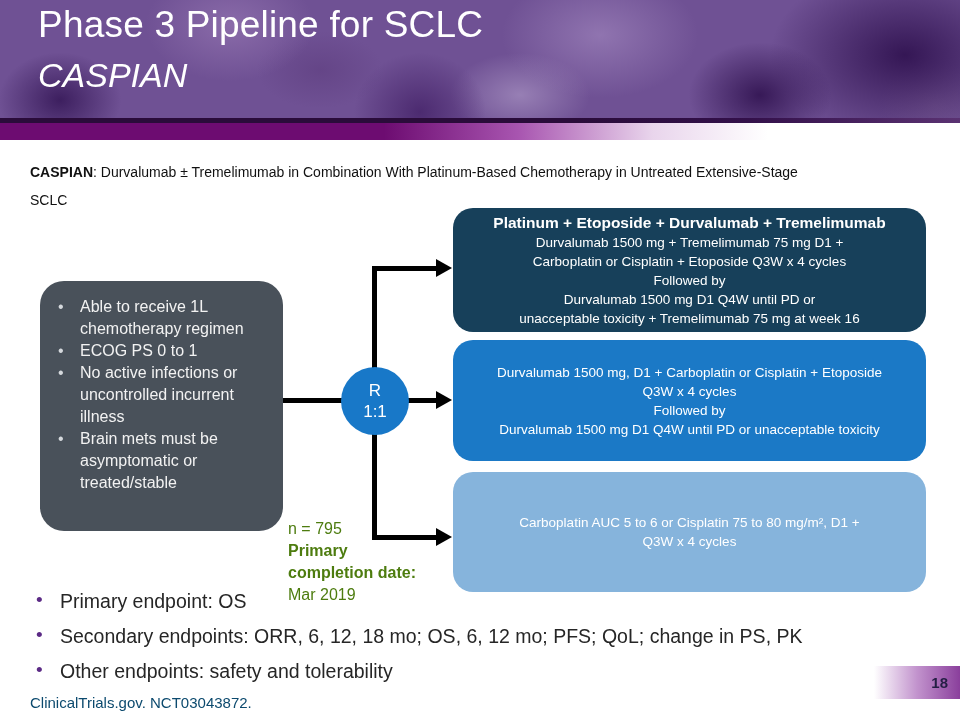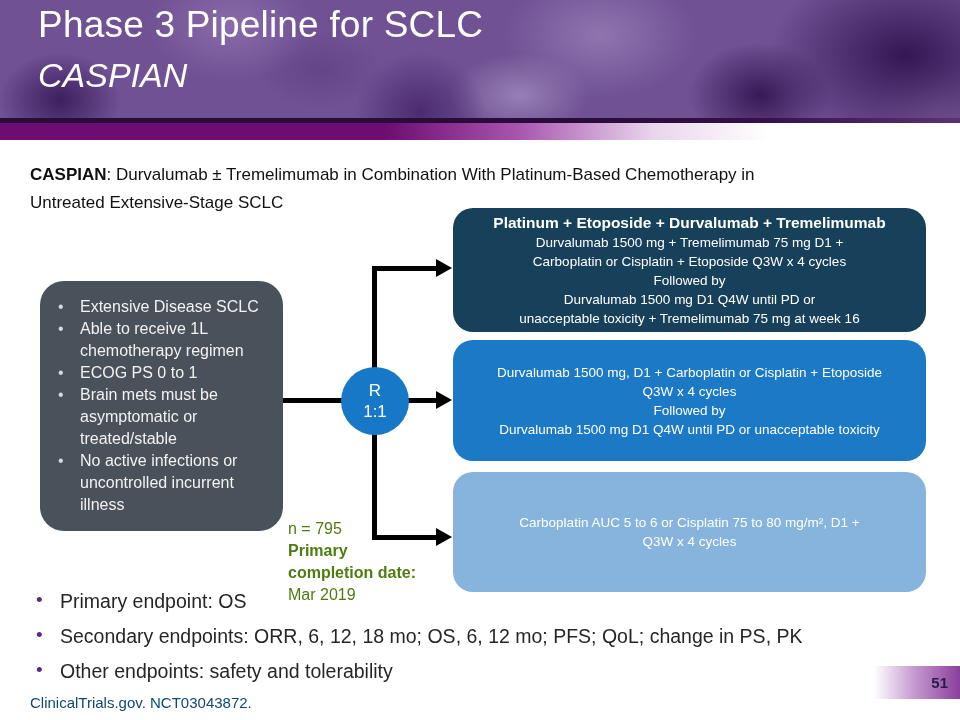--- a/index.html
+++ b/index.html
@@ -34,21 +34,21 @@
     position:absolute;left:0;top:118px;width:960px;height:5px;
     background:linear-gradient(90deg,#2a0c3a 0%,#2a0c3a 60%,#33104a 78%,#5a3272 100%);
   }
   .rule-band{
     position:absolute;left:0;top:123px;width:960px;height:17px;
     background:linear-gradient(90deg,#6d0c71 0%,#6d0c71 40%,#a855b0 54%,#e9d5ec 68%,#ffffff 80%,#ffffff 100%);
   }
   
   .intro{
     position:absolute;left:30px;top:144px;width:800px;
-    font-size:17px;line-height:28px;color:#111111;
+    font-size:14px;line-height:28px;color:#111111;
   }
   .bold{font-weight:bold;}
   
   .elig-box{
     position:absolute;left:40px;top:281px;width:243px;height:250px;
     background:#49515a;border-radius:24px;color:#ffffff;
   }
   .elig-box ul{margin:0;padding:15px 8px 0 12px;list-style:none;}
   .elig-box li{
     position:relative;padding-left:28px;font-size:16px;line-height:22px;color:#f2f2f2;
@@ -112,25 +112,24 @@
     <div class="banner-title">Phase 3 Pipeline for SCLC</div>
     <div class="banner-subtitle">CASPIAN</div>
   </div>
   <div class="rule-line"></div>
   <div class="rule-band"></div>
 
   <p class="intro"><span class="bold">CASPIAN</span><span>: Durvalumab ± Tremelimumab in Combination With Platinum-Based Chemotherapy in Untreated Extensive-Stage SCLC</span></p>
 
   <div class="elig-box">
     <ul>
-      <li>Extensive Disease SCLC</li>
       <li>Able to receive 1L chemotherapy regimen</li>
       <li>ECOG PS 0 to 1</li>
+      <li>No active infections or uncontrolled incurrent illness</li>
       <li>Brain mets must be asymptomatic or treated/stable</li>
-      <li>No active infections or uncontrolled incurrent illness</li>
     </ul>
   </div>
 
   <div class="conn v-main"></div>
   <div class="conn h-top"></div>
   <div class="conn h-mid"></div>
   <div class="conn h-bot"></div>
   <div class="ah ah-top"></div>
   <div class="ah ah-mid"></div>
   <div class="ah ah-bot"></div>
@@ -168,16 +167,16 @@
   </div>
 
   <ul class="endpoints">
     <li>Primary endpoint: OS</li>
     <li>Secondary endpoints: ORR, 6, 12, 18 mo; OS, 6, 12 mo; PFS; QoL; change in PS, PK</li>
     <li>Other endpoints: safety and tolerability</li>
   </ul>
 
   <div class="citation">ClinicalTrials.gov. NCT03043872.</div>
   <div class="page-box">
-    <span>51</span>
+    <span>18</span>
   </div>
 
 </div>
 
 </body></html>

